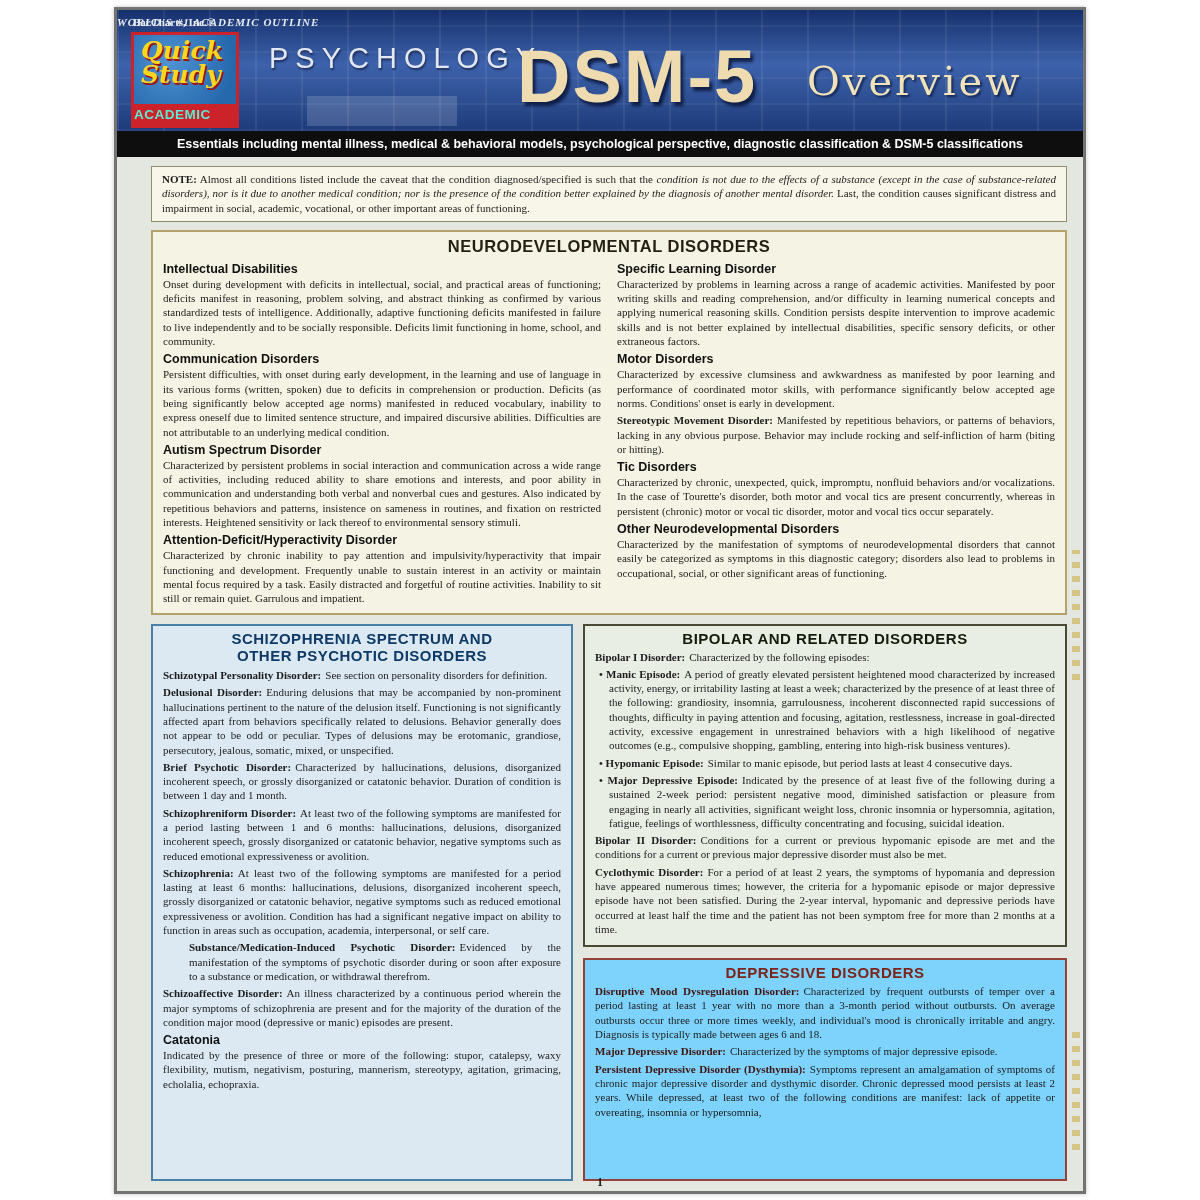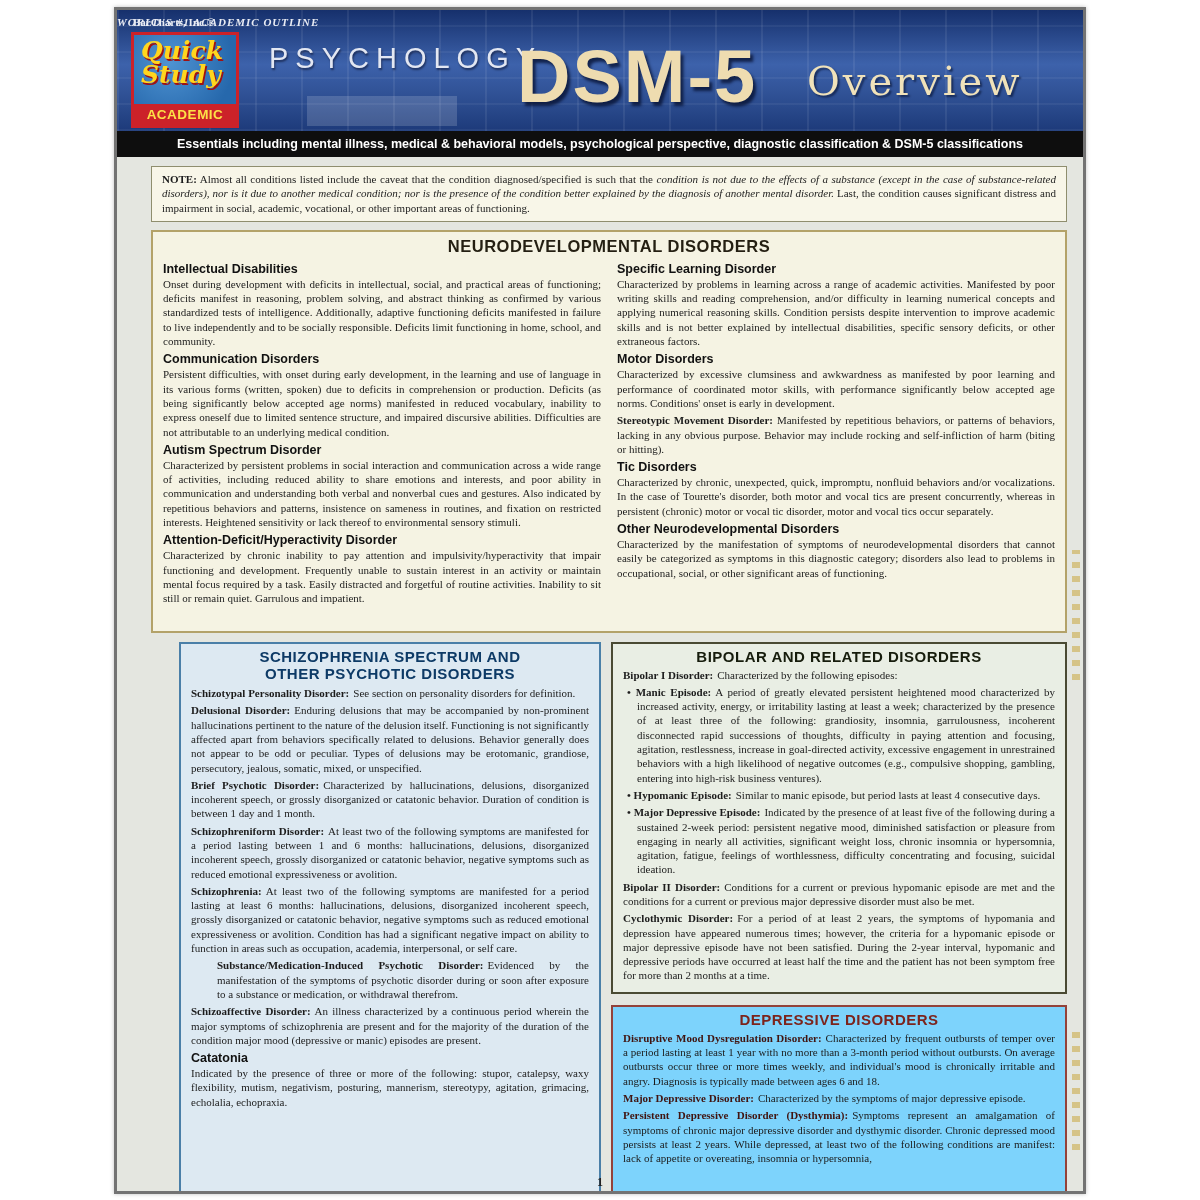--- a/index.html
+++ b/index.html
@@ -27,23 +27,23 @@
   .logo{
     position:absolute;left:14px;top:22px;width:108px;height:96px;box-sizing:border-box;
     border:3px solid #cc2229;background:radial-gradient(circle at 35% 30%, #4f93d2, #2668ac 70%);
   }
   .logo .w{
     font-family:"DejaVu Serif",serif;font-style:italic;font-weight:bold;font-size:25px;line-height:24px;
     color:#ffd61e;text-shadow:1.5px 1.5px 0 #a01212;padding-left:7px;
   }
   .logo .w1{padding-top:4px;}
   .logo .acad{
-    position:absolute;left:0;right:0;bottom:0;height:21px;background:#cc2229;color:#fde047;
+    position:absolute;left:0;right:0;bottom:0;height:21px;background:#cc2229;color:#5eead4;
     font-family:"Liberation Sans",sans-serif;font-weight:bold;font-size:13.5px;letter-spacing:.5px;
-    text-align:center;line-height:21px;
+    text-align:left;line-height:21px;
   }
   .subject{
     position:absolute;left:152px;top:32px;color:#e3e7f2;font-family:"Liberation Sans",sans-serif;
     font-size:29px;letter-spacing:7px;text-shadow:1px 2px 2px rgba(0,0,20,.5);
   }
   .dsm{
     position:absolute;left:400px;top:24px;color:#eedcb0;font-family:"Liberation Sans",sans-serif;
     font-weight:bold;font-size:74px;letter-spacing:2px;text-shadow:3px 4px 3px rgba(5,15,45,.75);
   }
   .ovw{
@@ -58,21 +58,21 @@
   
   .inner{padding:9px 16px 0 34px;}
   .notebox{
     background:#f8f6e8;border:1px solid #8f8e6e;padding:5px 10px 6px;
     font-size:11px;line-height:1.3;text-align:justify;
   }
   .notebox .nlabel{font-weight:bold;}
   .notebox .ital{font-style:italic;}
   .secbox{box-sizing:border-box;}
   .neuro{
-    margin-top:8px;background:#f5f3e3;border:2px solid #b3a269;padding:4px 10px 22px;
+    margin-top:8px;background:#f5f3e3;border:2px solid #b3a269;padding:4px 10px 4px;
   }
   .sectitle{
     text-align:center;font-family:"Liberation Sans",sans-serif;font-weight:bold;
     font-size:16.5px;letter-spacing:.5px;color:#241f12;margin:1px 0 2px;
   }
   .cols{display:flex;gap:16px;}
   .col{flex:1;min-width:0;}
   h4.subhead{
     margin:4px 0 1px;font-family:"Liberation Sans",sans-serif;font-weight:bold;
     font-size:12.5px;color:#111111;
@@ -80,21 +80,21 @@
   p.body, p.entry{margin:0 0 3px;font-size:11px;line-height:1.3;text-align:justify;}
   p.entry .lead{font-weight:bold;margin-right:4px;}
   p.entry.indent1{padding-left:26px;}
   p.entry.indent2{padding-left:44px;}
   p.entry.bullet{padding-left:14px;text-indent:-10px;}
   p.entry.bullet::before{content:"• ";font-weight:bold;}
   
   .lower{display:flex;gap:10px;margin-top:9px;height:557px;}
   .schizo{
     width:422px;flex:none;background:#dde9f2;border:2px solid #4a7fa8;
-    padding:3px 10px;overflow:hidden;margin-left:28px;
+    padding:3px 10px;overflow:hidden;
   }
   .schizo .sectitle{color:#0d3a66;font-size:15px;line-height:1.15;margin-bottom:4px;}
   .rightcol{flex:1;display:flex;flex-direction:column;min-width:0;}
   .bipolar{
     background:#e9eee4;border:2px solid #4a4a33;padding:3px 10px 6px;overflow:hidden;
   }
   .bipolar .sectitle{color:#161c0c;font-size:15px;margin-bottom:3px;}
   .depress{
     margin-top:11px;flex:1;background:#7dd3fc;border:2px solid #93423a;
     padding:3px 10px;overflow:hidden;

